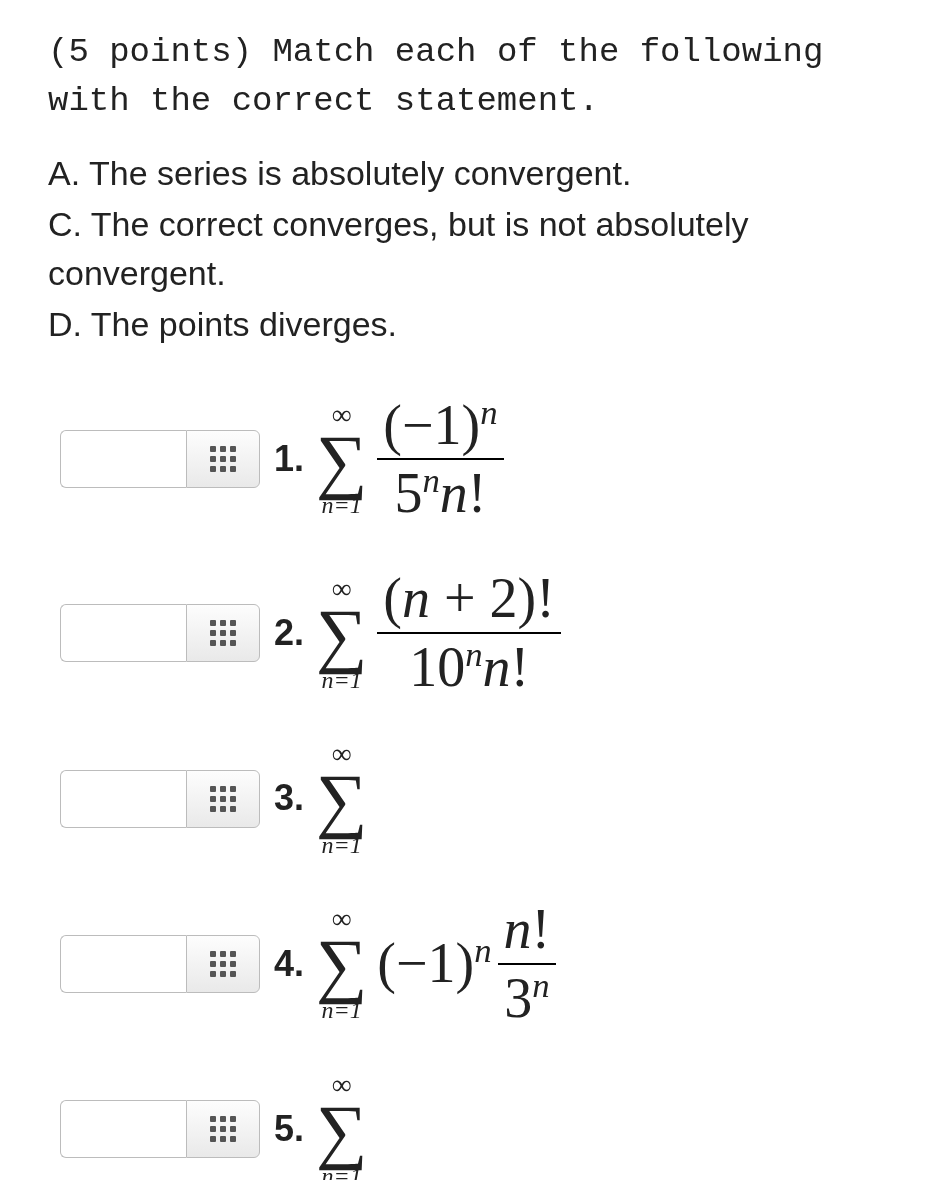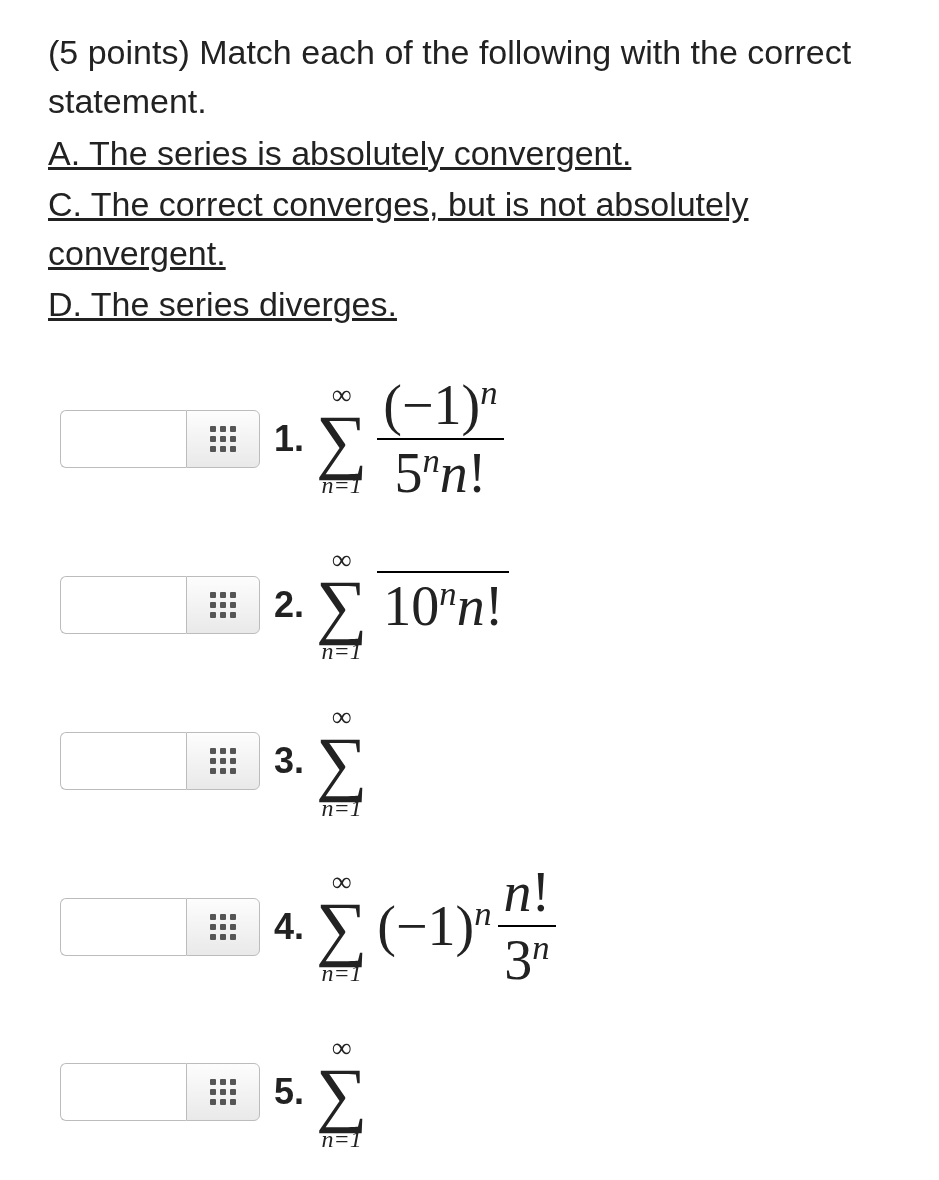--- a/index.html
+++ b/index.html
@@ -5,22 +5,22 @@
     * { box-sizing: border-box; margin: 0; padding: 0; }
     body {
       font-family: Arial, Helvetica, sans-serif;
       font-size: 34px;
       color: #222;
       padding: 28px 28px 8px 48px;
       width: 939px;
       background: #fff;
       line-height: 1.45;
     }
-    .prompt { margin-bottom: 2px; }
-    .option { margin-bottom: 2px; text-decoration: underline; }
+    .prompt { margin-bottom: 22px; font-family: Liberation Mono, monospace; }
+    .option { margin-bottom: 2px; }
     .items { margin-top: 42px; padding-left: 12px; }
     .row {
       display: flex;
       align-items: center;
       margin-bottom: 40px;
       gap: 14px;
     }
     .input-wrap {
       display: flex;
       align-items: stretch;
@@ -115,21 +115,21 @@
   </style>
 </head>
 <body>
 
 <div class="prompt">
   <span>(5 points)</span>
   <span>Match each of the following with the correct statement.</span>
 </div>
 <div class="option">A. The series is absolutely convergent.</div>
 <div class="option">C. The correct converges, but is not absolutely convergent.</div>
-<div class="option">D. The series diverges.</div>
+<div class="option">D. The points diverges.</div>
 
 <div class="items">
 
   <div class="row">
     <div class="input-wrap">
       <input class="field" type="text" style="">
       <div class="handle">
         <div class="grip">
             <span></span>
             <span></span>
@@ -176,20 +176,21 @@
       </div>
     </div>
     <div class="q">
       <span class="qnum">2.</span>
       <span class="sigma">
         <span class="top">∞</span>
         <span class="sym">∑</span>
         <span class="bot">n=1</span>
       </span>
       <span class="frac math">
+        <span class="num"><span class="up">(</span>n <span class="up">+ 2)!</span></span>
         <span class="bar"></span>
         <span class="den"><span class="up">10</span><sup>n</sup>n<span class="up">!</span></span>
       </span>
     </div>
   </div>
 
   <div class="row">
     <div class="input-wrap">
       <input class="field" type="text" style="">
       <div class="handle">

